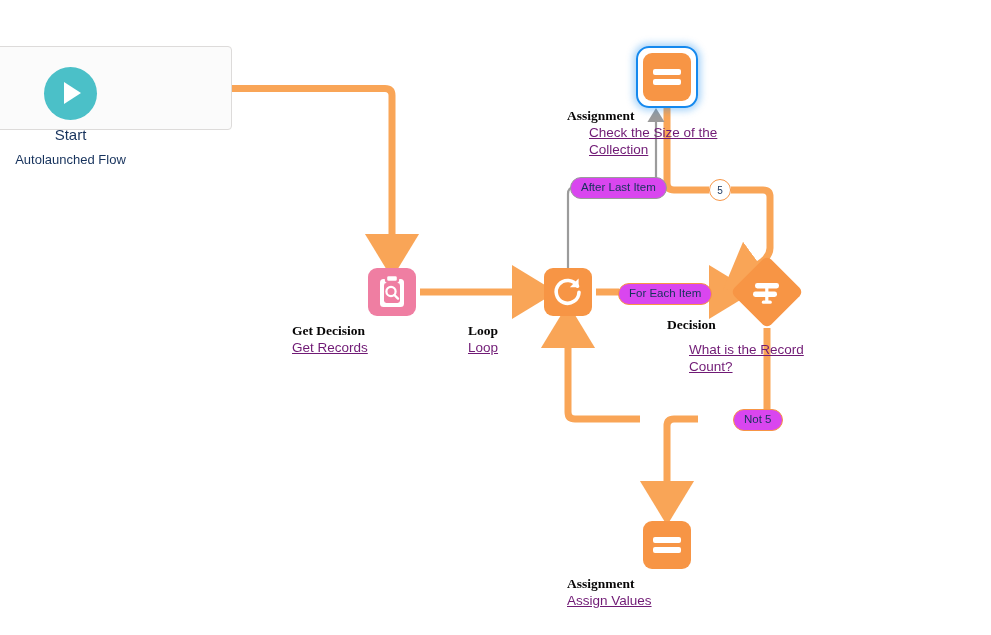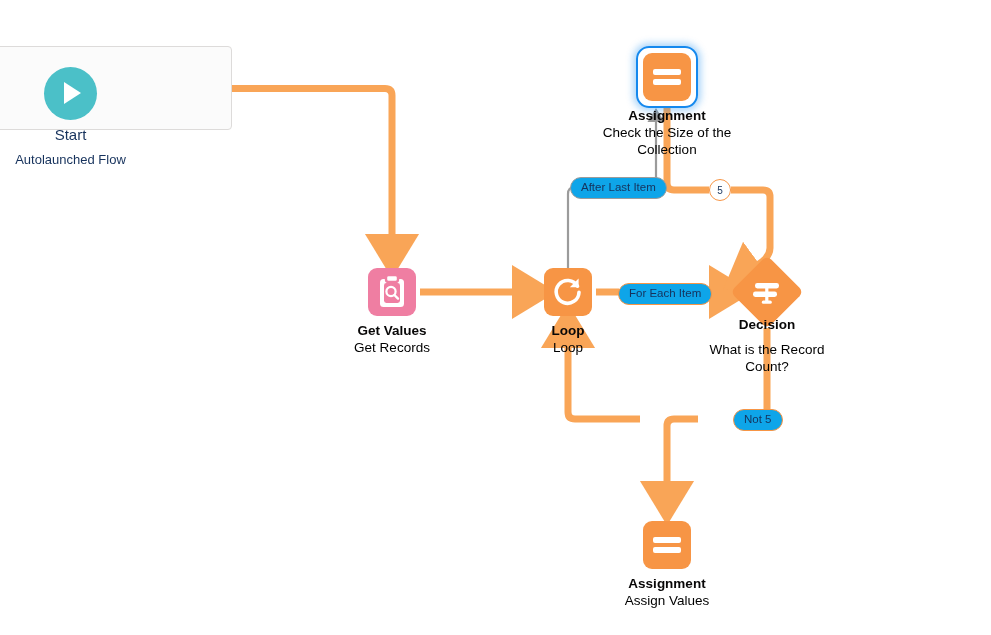--- a/index.html
+++ b/index.html
@@ -39,26 +39,26 @@
   }
 
   
   .node{position:absolute;}
   .node-icon{
     width:48px;height:48px;border-radius:9px;position:relative;
   }
   .node-icon.orange{background:#f79545;}
   .node-icon.pink{background:#ef7ea2;}
   .node-label{
-    position:absolute;width:200px;left:-76px;top:54px;text-align:center;
-    font-size:13.5px;font-weight:bold;color:#080707;line-height:17px;
+    position:absolute;width:200px;left:-76px;top:54px;
+    font-size:13.5px;font-weight:bold;color:#080707;line-height:17px;font-family:Liberation Serif, serif;
   }
   .node-sub{
-    position:absolute;width:200px;left:-76px;top:71px;text-align:center;
-    font-size:13.5px;color:#000000;line-height:17px;
+    position:absolute;width:200px;left:-76px;top:71px;text-align:left;
+    font-size:13.5px;color:#701a75;line-height:17px;text-decoration:underline;
   }
 
   
   .sel-ring{
     position:absolute;left:-7px;top:-7px;width:62px;height:62px;
     border:2px solid #1589ee;border-radius:13px;
     box-shadow:0 0 7px 3px rgba(21,137,238,0.35);
     box-sizing:border-box;
   }
 
@@ -69,21 +69,21 @@
 
   
   .diamond{
     position:absolute;width:52px;height:52px;background:#f79545;
     transform:rotate(45deg);border-radius:6px;
   }
   .diamond-wrap{position:absolute;width:52px;height:52px;}
 
   
   .pill{
-    position:absolute;background:#0ea5e9;border:1px solid #f79545;border-radius:12px;
+    position:absolute;background:#d946ef;border:1px solid #f79545;border-radius:12px;
     font-size:11.5px;color:#16325c;padding:3px 10px 4px 10px;
     line-height:13px;white-space:nowrap;box-sizing:border-box;
   }
   .pill.gray{border-color:#9b9b9b;}
   .badge{
     position:absolute;background:#ffffff;border:1px solid #f79545;border-radius:50%;
     width:22px;height:22px;font-size:10px;color:#16325c;
     display:flex;align-items:center;justify-content:center;box-sizing:border-box;
   }
 </style>
@@ -138,21 +138,21 @@
   <div class="node" style="left:368px;top:268px;">
     <div class="node-icon pink">
       <svg width="48" height="48" viewBox="0 0 48 48" xmlns="http://www.w3.org/2000/svg">
         <rect x="12" y="11" width="24" height="28" rx="3.5" fill="#ffffff"></rect>
         <rect x="18" y="7" width="12" height="7" rx="2.6" fill="#ffffff" stroke="#ef7ea2" stroke-width="2.4"></rect>
         <rect x="16" y="15" width="16" height="20" rx="2.4" fill="#ef7ea2"></rect>
         <circle cx="23" cy="23.5" r="4.6" fill="none" stroke="#ffffff" stroke-width="2.2"></circle>
         <line x1="26.4" y1="27" x2="30" y2="30.6" stroke="#ffffff" stroke-width="2.4" stroke-linecap="round"></line>
       </svg>
     </div>
-    <div class="node-label">Get Values</div>
+    <div class="node-label">Get Decision</div>
     <div class="node-sub">Get Records</div>
   </div>
 
   <div class="node" style="left:544px;top:268px;">
     <div class="node-icon orange">
       <svg width="48" height="48" viewBox="0 0 48 48" xmlns="http://www.w3.org/2000/svg">
         <path d="M33.5,18.2 A11.4,11.4 0 1 0 35,24.2" fill="none" stroke="#ffffff" stroke-width="3.6" stroke-linecap="round"></path>
         <path d="M34.6,10.4 L34.6,19.3 L25.8,19.3 z" fill="#ffffff"></path>
       </svg>
     </div>

